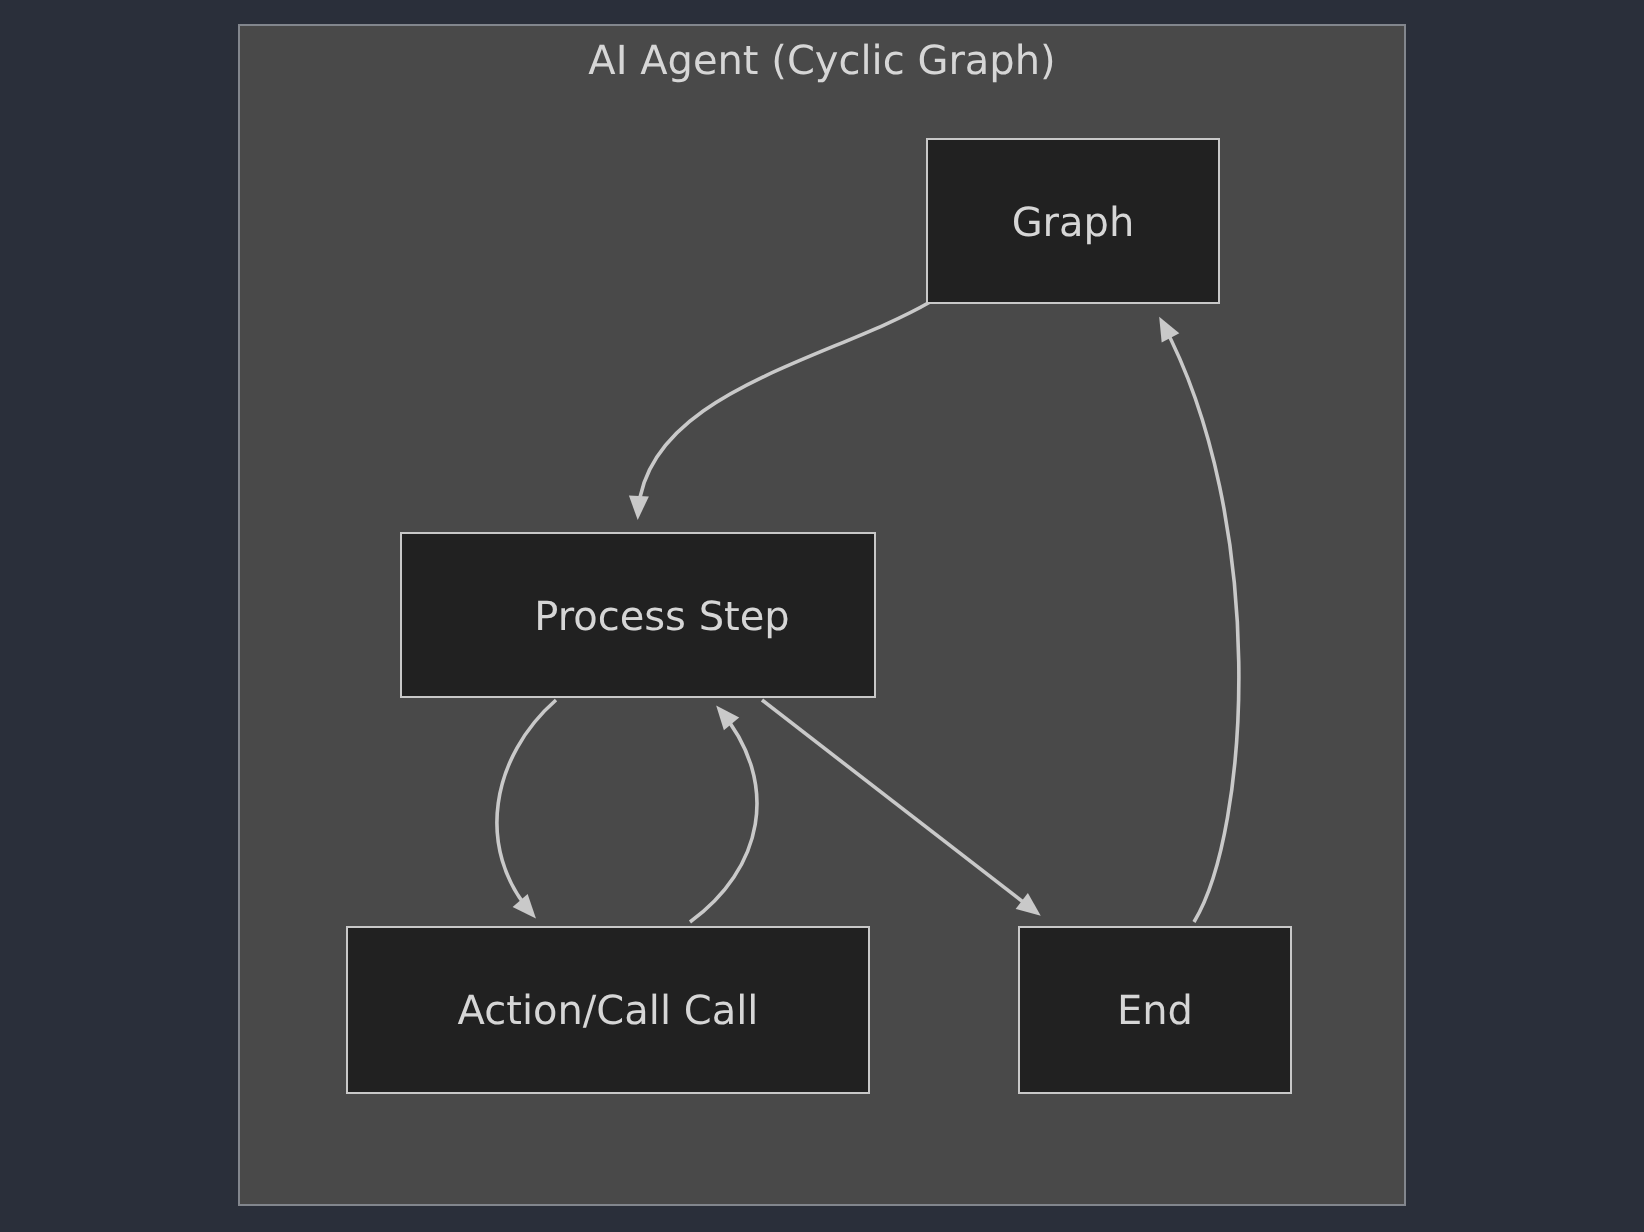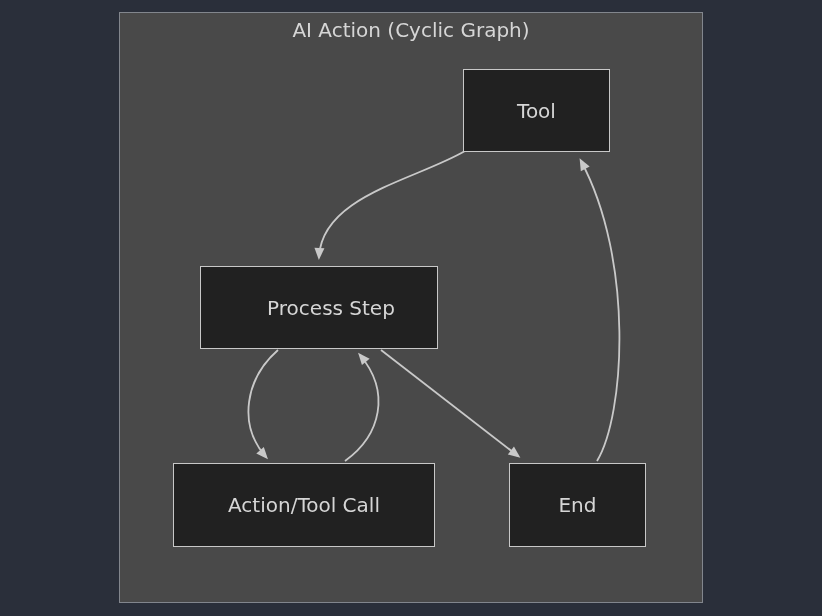--- a/index.html
+++ b/index.html
@@ -34,43 +34,43 @@
   svg.edges path.edge {
     fill:none;
     stroke: var(--edge-color, #c9c9c9);
     stroke-width:1.8;
   }
 </style>
 </head>
 <body style="--outer-bg: #2a2f3a; --panel-bg: #494949; --panel-border: #82868d; --node-fill: #212121; --node-border: #c8c8c8; --edge-color: #c9c9c9; --text-color: #d6d6d6;">
 
 <div class="panel"></div>
-<div class="title">AI Action (Cyclic Graph)</div>
+<div class="title">AI Agent (Cyclic Graph)</div>
 
 <svg class="edges" width="822" height="616">
   <defs>
     <marker id="arrow" markerUnits="userSpaceOnUse" markerWidth="16" markerHeight="14" refX="10" refY="6" orient="auto">
       <path d="M 1 1 L 13 6 L 1 11 z" fill="#c9c9c9"></path>
     </marker>
   </defs>
   <g id="edge-group">
       <path class="edge" d="M 465 151 C 415 180, 322 196, 319 257" marker-end="url(#arrow)"></path>
       <path class="edge" d="M 278 350 C 246 378, 237 424, 266 457" marker-end="url(#arrow)"></path>
       <path class="edge" d="M 345 461 C 381 435, 391 392, 360 355" marker-end="url(#arrow)"></path>
       <path class="edge" d="M 381 350 Q 452 405, 518 456" marker-end="url(#arrow)"></path>
       <path class="edge" d="M 597 461 C 625 415, 634 260, 581 161" marker-end="url(#arrow)"></path>
     </g>
 </svg>
 
 <div id="nodes">
     <div class="node" style="left: 463px; top: 69px; width: 147px; height: 83px;">
-      <span>Tool</span>
+      <span>Graph</span>
     </div>
     <div class="node" style="left: 200px; top: 266px; width: 238px; height: 83px; padding-left: 24px;">
       <span>Process Step</span>
     </div>
     <div class="node" style="left: 173px; top: 463px; width: 262px; height: 84px;">
-      <span>Action/Tool Call</span>
+      <span>Action/Call Call</span>
     </div>
     <div class="node" style="left: 509px; top: 463px; width: 137px; height: 84px;">
       <span>End</span>
     </div>
   </div>
 
 </body></html>

